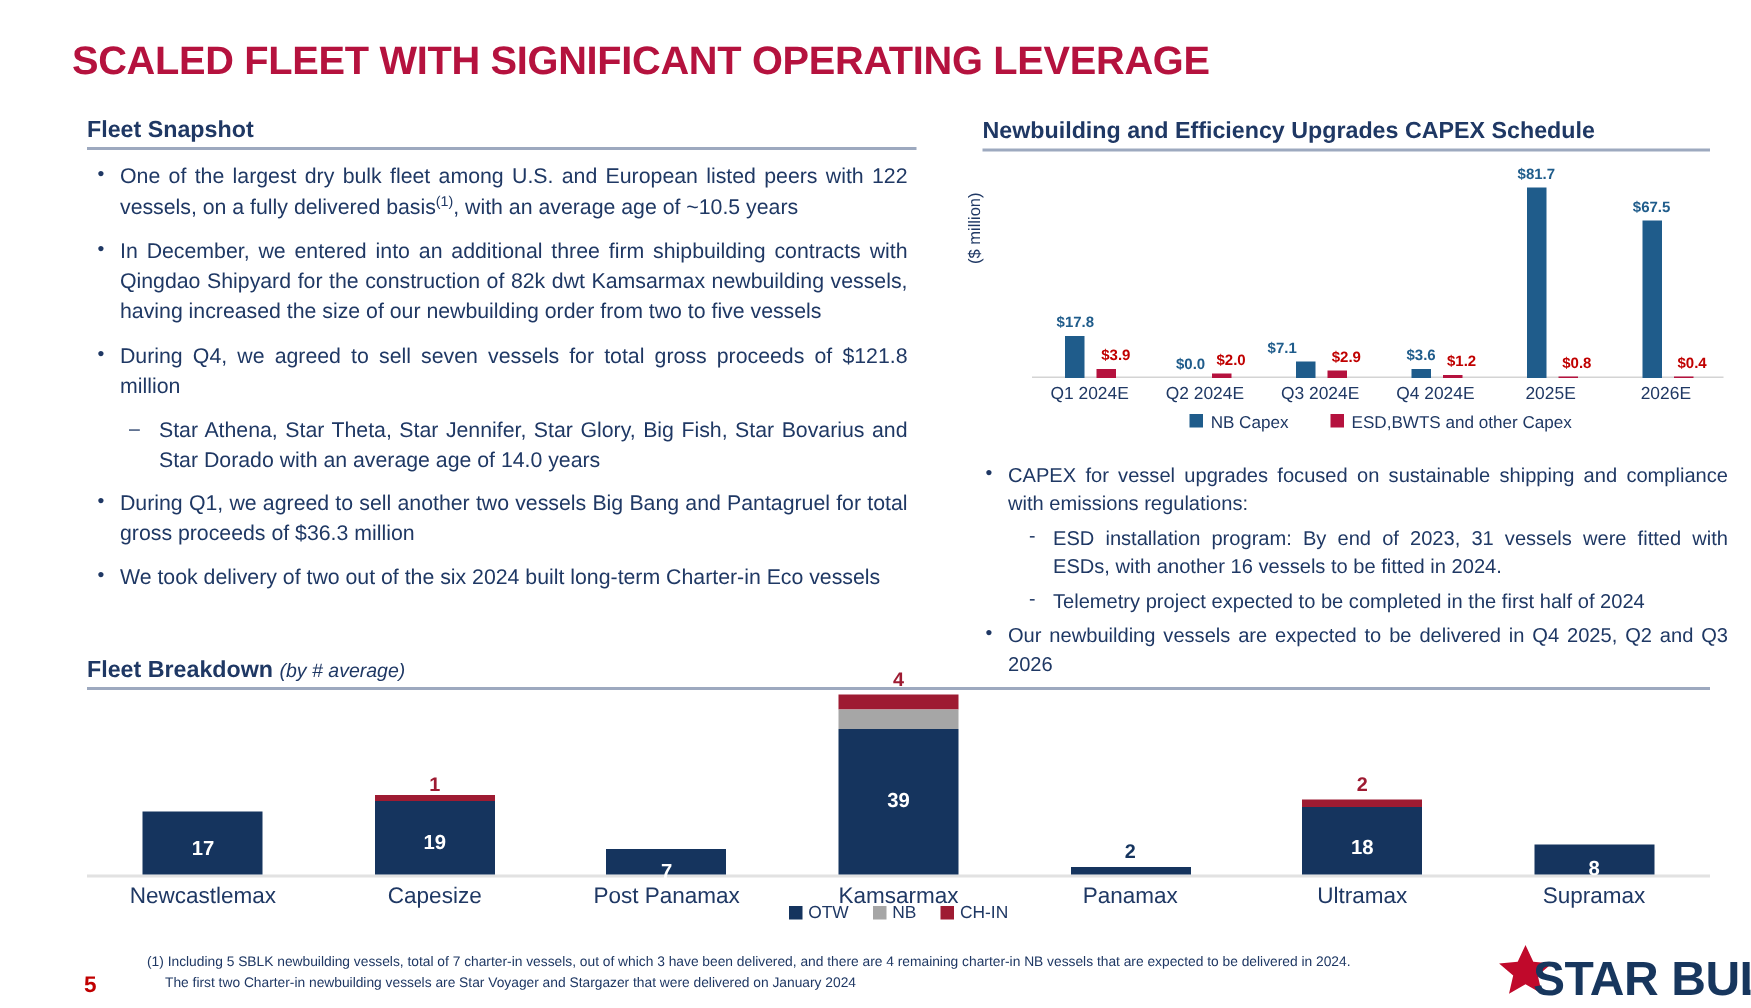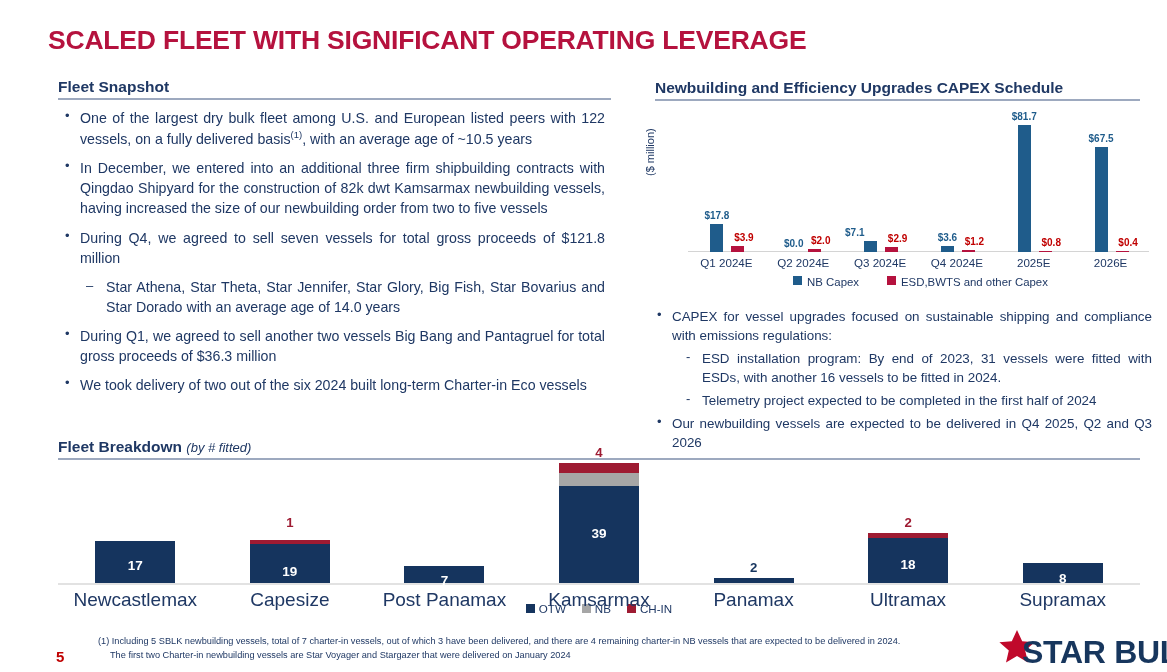--- a/index.html
+++ b/index.html
@@ -102,21 +102,21 @@
     font-size:13.5px;font-weight:bold;color:#ffffff;
   }
   .ftoplabel{
     position:absolute;left:0;right:0;text-align:center;
     font-size:13.2px;font-weight:bold;white-space:nowrap;
   }
   .ftoplabel.red{color:#9E1B32;}
   .ftoplabel.navy{color:#15345E;}
   .ftick{
     position:absolute;top:131px;left:0;right:0;text-align:center;
-    font-size:19px;color:#1F3864;white-space:nowrap;
+    font-size:15px;color:#1F3864;white-space:nowrap;
   }
   .flegend{
     position:absolute;left:0;right:0;top:144px;
     display:flex;justify-content:center;gap:16px;
     font-size:11.6px;color:#1F3864;
   }
   .flegend .li{display:flex;align-items:center;gap:4px;}
 
   
   #footnote{
@@ -223,21 +223,21 @@
 
   <ul class="bl" id="right-bullets">
     <li><span>CAPEX for vessel upgrades focused on sustainable shipping and compliance with emissions regulations:</span></li>
     <li class="dash2"><span>ESD installation program: By end of 2023, 31 vessels were fitted with ESDs, with another 16 vessels to be fitted in 2024.</span></li>
     <li class="dash2 nojust"><span>Telemetry project expected to be completed in the first half of 2024</span></li>
     <li><span>Our newbuilding vessels are expected to be delivered in Q4 2025, Q2 and Q3 2026</span></li>
   </ul>
 
   <div class="sec-head" id="fleet-breakdown-head">
     <span>Fleet Breakdown</span>
-    <span class="sub">(by # fitted)</span>
+    <span class="sub">(by # average)</span>
     <span class="rule"></span>
   </div>
 
   <div id="fleet-chart">
     <div class="fbase"></div>
     <div class="flegend" id="fleet-legend">
         <div class="li">
           <span class="swatch" style="background: rgb(21, 52, 94);"></span>
           <span>OTW</span>
         </div>
@@ -254,21 +254,21 @@
         <div class="fstack" style="left: 37.2857px; width: 80px; right: auto;">
           <div class="seg otw" style="height: 42.5px;">
             <span style="top: 17.85px;">17</span>
           </div>
         </div>
         <div class="ftick">Newcastlemax</div>
       </div>
       <div class="fgroup" style="left: 154.571px; width: 154.571px;">
         <div class="fstack" style="left: 37.2857px; width: 80px; right: auto;">
           <div class="seg chin" style="height: 4px;"></div>
-          <div class="seg otw" style="height: 39px;">
+          <div class="seg otw" style="height: 49px;">
             <span style="top: 19.95px;">19</span>
           </div>
         </div>
         <div class="ftoplabel red" style="top: 57px;">1</div>
         <div class="ftick">Capesize</div>
       </div>
       <div class="fgroup" style="left: 309.143px; width: 154.571px;">
         <div class="fstack" style="left: 37.2857px; width: 80px; right: auto;">
           <div class="seg otw" style="height: 17.5px;">
             <span style="top: 7.35px;">7</span>

